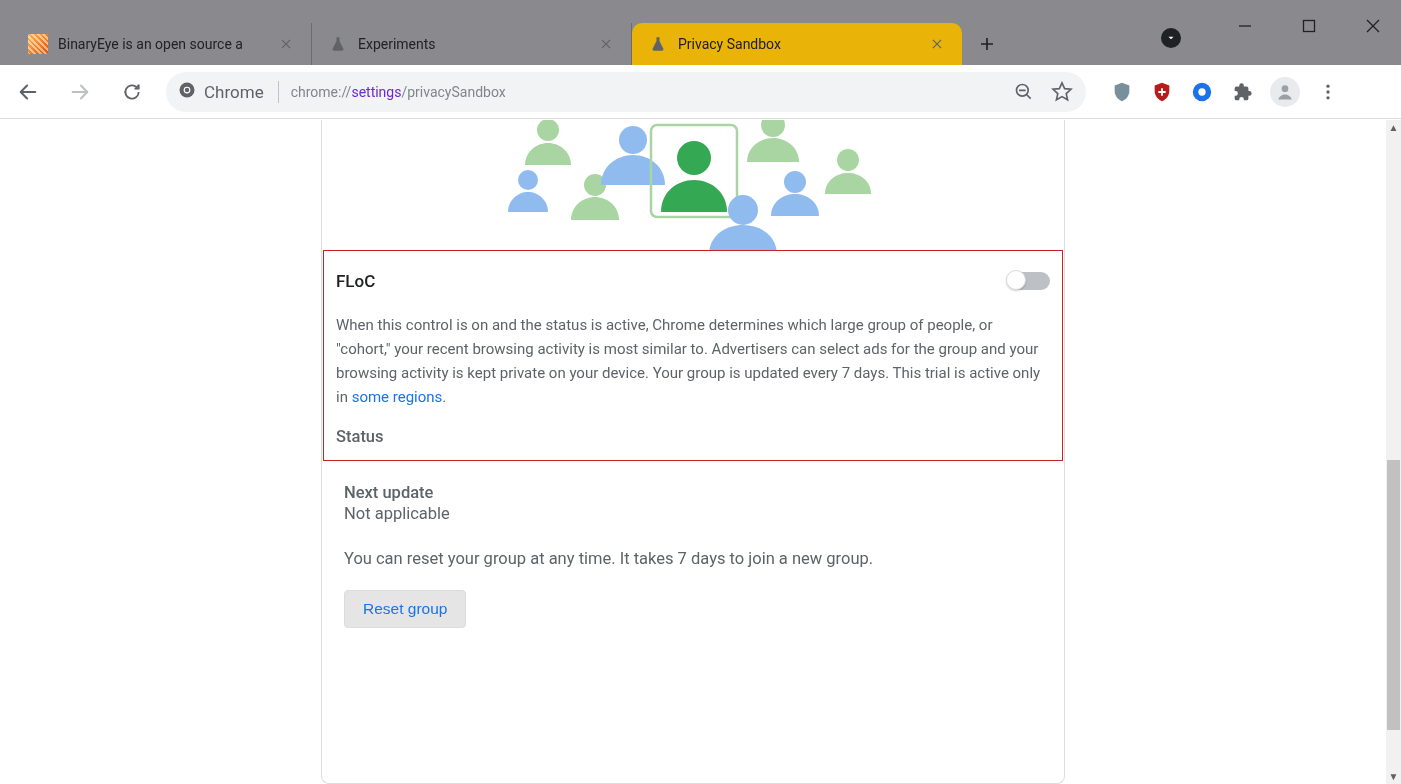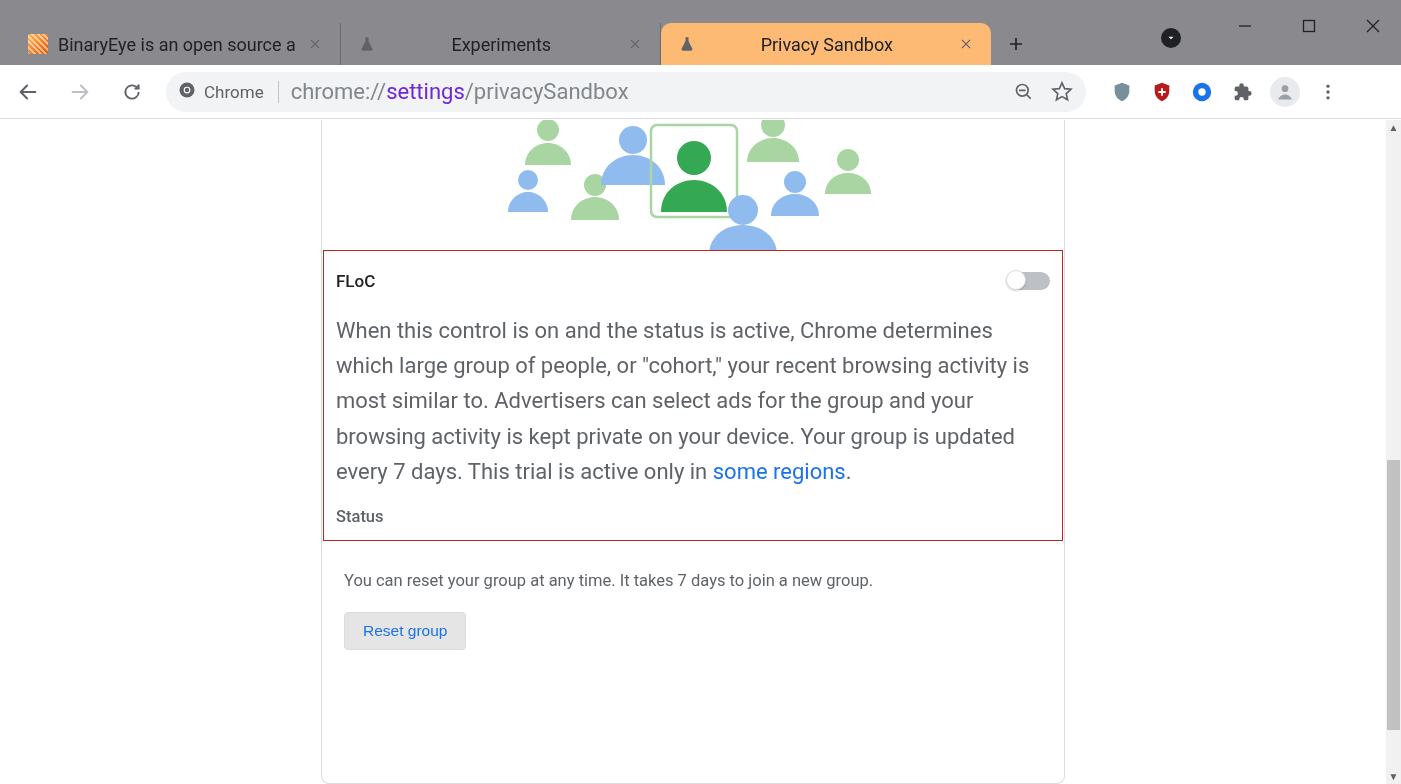--- a/index.html
+++ b/index.html
@@ -1,53 +1,53 @@
 <!DOCTYPE html>
 <html><head>
   <meta charset="utf-8">
   <style>
     * { margin: 0; padding: 0; box-sizing: border-box; }
     body { font-family: "Segoe UI", Roboto, Arial, sans-serif; width: 1401px; height: 784px; background: #fff; overflow: hidden; position: relative; }
 
     .tab-strip { height: 65px; background: #8a8a8e; display: flex; align-items: flex-end; padding-left: 12px; position: relative; }
-    .tab { height: 42px; display: flex; align-items: center; padding: 0 16px; gap: 10px; font-size: 18px; color: #202124; border-right: 1px solid #6b6b70; min-width: 300px; position: relative; text-align: center; }
-    .tab.active { background: #fdba74; border-radius: 10px 10px 0 0; border-right: none; }
+    .tab { height: 42px; display: flex; align-items: center; padding: 0 16px; gap: 10px; font-size: 14px; color: #202124; border-right: 1px solid #6b6b70; min-width: 300px; position: relative; }
+    .tab.active { background: #eab308; border-radius: 10px 10px 0 0; border-right: none; }
     .tab:not(.active) { color: #222; }
     .tab-title { flex: 1; white-space: nowrap; overflow: hidden; text-overflow: ellipsis; }
     .tab-close { width: 18px; height: 18px; display: flex; align-items: center; justify-content: center; cursor: pointer; color: #5f6368; }
     .tab-favicon { width: 20px; height: 20px; flex: none; display:flex; align-items:center; justify-content:center;}
     .new-tab { width: 34px; height: 34px; display: flex; align-items: center; justify-content: center; margin-left: 8px; margin-bottom: 4px; cursor: pointer;}
     .win-controls { position: absolute; right: 10px; top: 8px; display: flex; gap: 28px; align-items: center; }
     .win-ctrl { width: 36px; height: 36px; display:flex; align-items:center; justify-content:center; cursor:pointer; color:#202124;}
     .win-ctrl svg { width: 14px; height:14px; }
     .other-tabs-dd { position:absolute; right: 220px; top: 28px; width:20px; height:20px; background:#202124; border-radius:50%; display:flex; align-items:center; justify-content:center;}
 
     .toolbar { height: 54px; background: #fff; border-bottom: 1px solid #dadce0; display: flex; align-items: center; padding: 0 10px; gap: 16px; }
     .nav-btn { width: 36px; height: 36px; display:flex; align-items:center; justify-content:center; border-radius:50%; cursor:pointer; color:#5f6368;}
     .nav-btn.disabled { color: #bdc1c6; cursor:default; }
     .omnibox-wrap { flex: 1; max-width: 920px; display: flex; align-items: center; background: #f1f3f4; border-radius: 22px; height: 40px; padding: 0 12px; gap: 12px; }
     .omnibox-chip { display:flex; align-items:center; gap:8px; color:#5f6368; font-size:17px; padding-right:14px; border-right:1px solid #c0c3c7;}
-    .omnibox-url { flex:1; font-size:22px; color:#80868b; display:flex; align-items:baseline; }
+    .omnibox-url { flex:1; font-size:14px; color:#80868b; display:flex; align-items:baseline; }
     .url-seg-dark { color:#6d28d9; }
     .omnibox-actions { display:flex; gap:14px; align-items:center; }
     .ext-icons { display:flex; gap:16px; align-items:center; margin-left: 8px; }
     .ext-icon { width:24px; height:24px; display:flex; align-items:center; justify-content:center; color:#5f6368;}
 
     .content { position:absolute; top:120px; left:0; right:15px; bottom:0; overflow:hidden; background:#fff;}
     .settings-card { width: 744px; margin: 0 auto; border: 1px solid #dadce0; border-radius: 0 0 8px 8px; border-top:none; padding-bottom: 24px; min-height: 100%; position: relative; }
     .illustration { height: 130px; display:flex; align-items:center; justify-content:center; position:relative; overflow:hidden; padding-top:0;}
     .illustration svg { width: 420px; height: 170px; margin-top:-20px;}
 
     .floc-box { border: 1.5px solid #c5221f; margin: 0 1px; padding: 20px 12px 14px; }
     .setting-row { display:flex; align-items:center; justify-content:space-between; }
     .setting-title { font-size: 17px; font-weight: 500; color:#202124; }
     .toggle { width: 42px; height: 18px; background: #bdc1c6; border-radius: 10px; position:relative; cursor:pointer;}
     .toggle-knob { width: 20px; height: 20px; background:#fff; border:1px solid #dadce0; border-radius:50%; position:absolute; left:-2px; top:-2px; box-shadow: 0 1px 2px rgba(0,0,0,.2);}
 
-    .desc { font-size: 22px; color:#5f6368; line-height: 1.6; margin-top: 22px; }
+    .desc { font-size: 15px; color:#5f6368; line-height: 1.6; margin-top: 22px; }
     .desc a { color:#1a73e8; text-decoration:none; cursor:pointer;}
     .field { margin-top: 18px; }
     .field-label { font-size: 16.5px; font-weight: 500; color:#5f6368; }
     .field-value { font-size: 16.5px; color:#5f6368; margin-top: 2px; }
 
     .below-box { padding: 4px 22px 0; }
     .reset-note { font-size: 16.5px; color:#5f6368; margin-top: 26px; }
     .reset-btn { margin-top: 22px; padding: 9px 18px; border: 1px solid #dadce0; background:#e5e5e5; color:#1a73e8; font-size:15.5px; border-radius:4px; cursor:pointer; }
 
     .scrollbar { position:absolute; right:0; top:120px; bottom:0; width:15px; background:#f1f1f1; }
@@ -272,20 +272,24 @@
       </div>
       <div class="desc">
         <span>When this control is on and the status is active, Chrome determines which large group of people, or "cohort," your recent browsing activity is most similar to. Advertisers can select ads for the group and your browsing activity is kept private on your device. Your group is updated every 7 days. This trial is active only in </span><a>some regions</a><span>.</span>
       </div>
       <div class="field">
         <div class="field-label">Status</div>
       </div>
     </div>
 
     <div class="below-box">
+      <div class="field">
+        <div class="field-label">Next update</div>
+        <div class="field-value">Not applicable</div>
+      </div>
       <div class="reset-note">You can reset your group at any time. It takes 7 days to join a new group.</div>
       <button class="reset-btn">Reset group</button>
     </div>
   </div>
 </div>
 
 <div class="scrollbar">
   <div class="scroll-arrow up">▲</div>
   <div class="scroll-thumb"></div>
   <div class="scroll-arrow down">▼</div>

